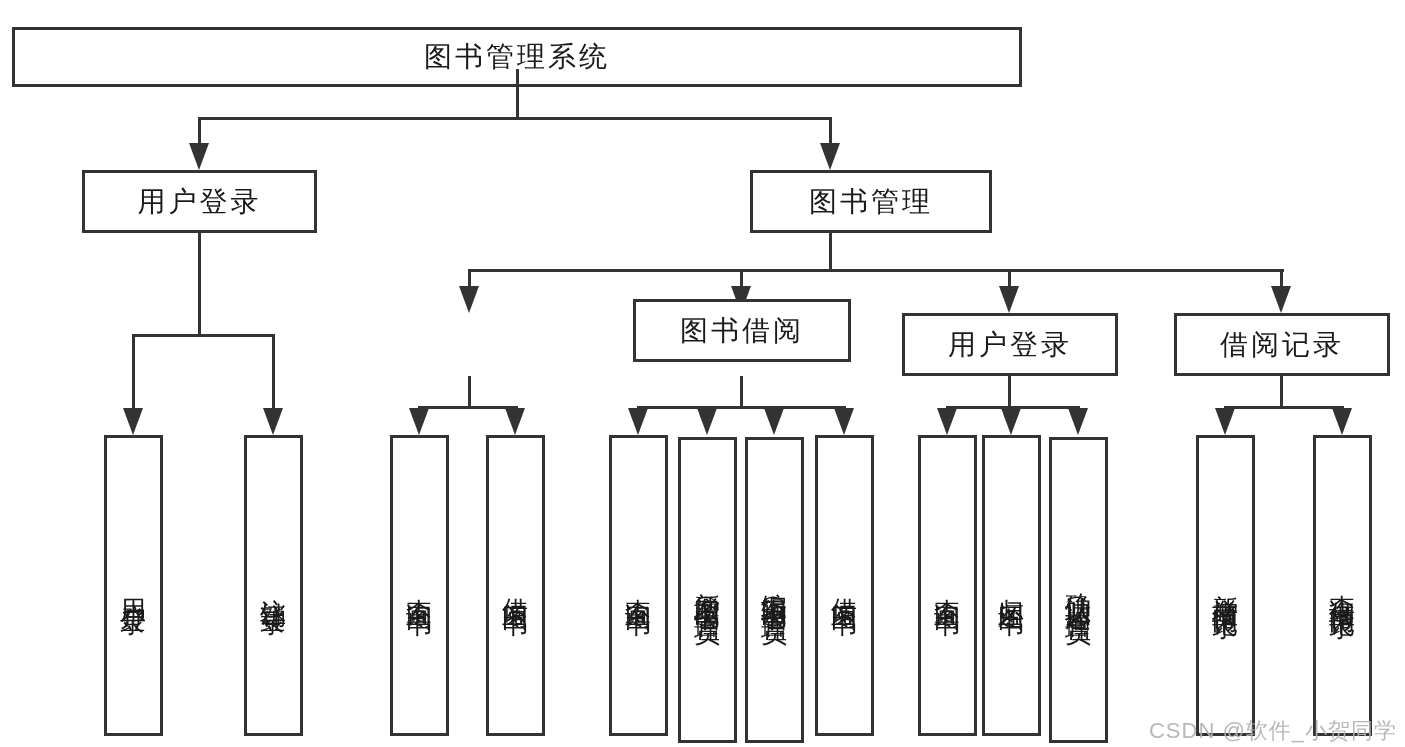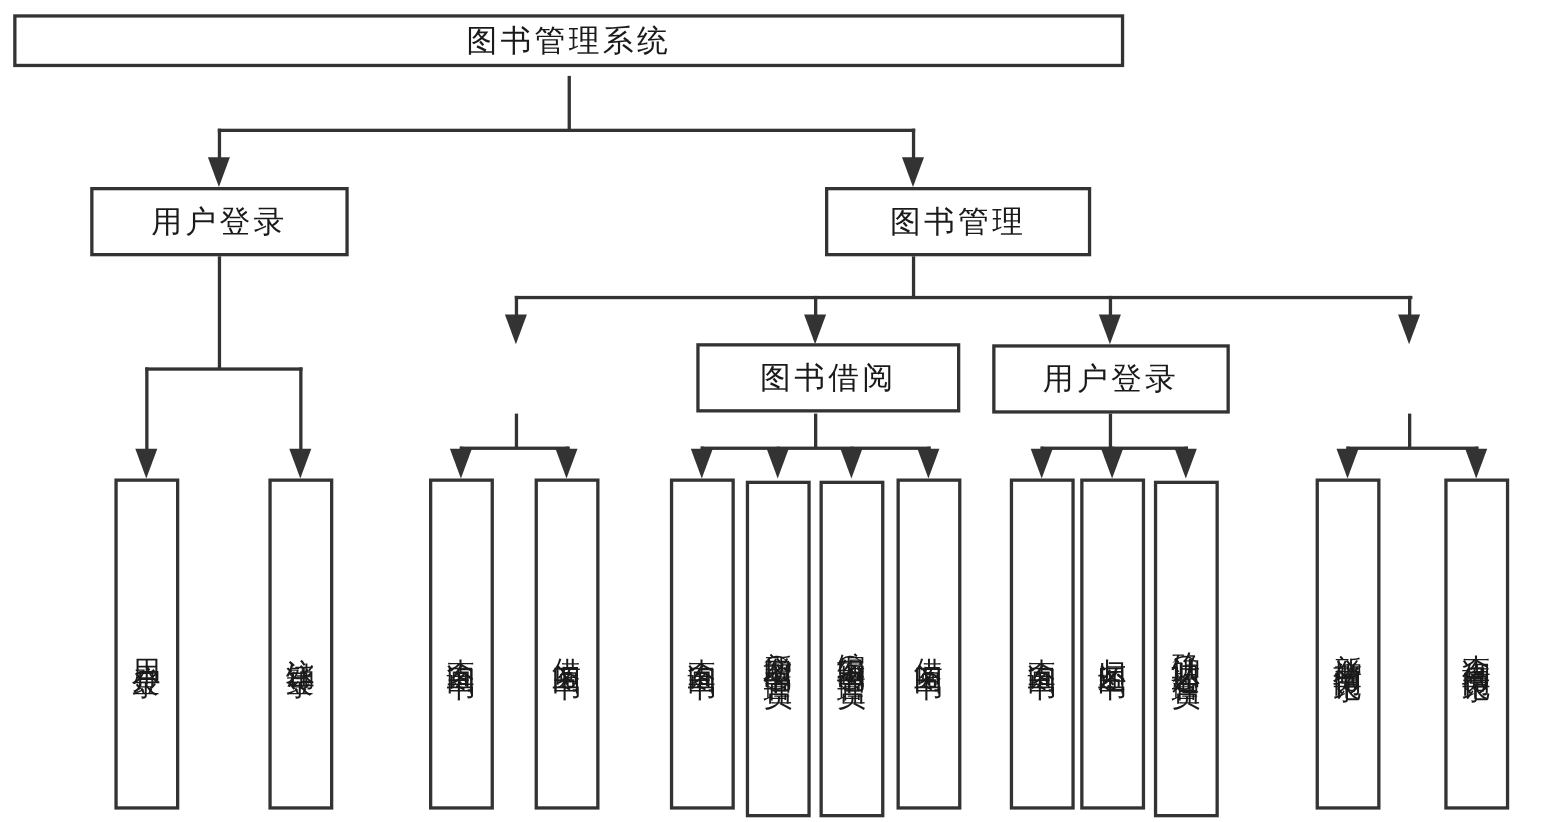--- a/index.html
+++ b/index.html
@@ -51,21 +51,21 @@
     letter-spacing: 1px;
     white-space: nowrap;
     z-index: 10;
   }
 </style>
 </head>
 <body>
 
 <div id="canvas">
 
-  <div class="box" style="left:12px; top:13px; width:1010px; height:48px;">
+  <div class="box" style="left:12px; top:27px; width:1010px; height:60px;">
     <span class="h-label">图书管理系统</span>
   </div>
 
   <div class="line" style="left:516px; top:69px; width:3px; height:49px;"></div>
   <div class="line" style="left:198px; top:117px; width:634px; height:3px;"></div>
   <div class="line" style="left:198px; top:117px; width:3px; height:31px;"></div>
   <div class="arrow" style="left:189px; top:143px;"></div>
   <div class="line" style="left:829px; top:117px; width:3px; height:31px;"></div>
   <div class="arrow" style="left:820px; top:143px;"></div>
 
@@ -87,25 +87,28 @@
   <div class="line" style="left:468px; top:269px; width:816px; height:3px;"></div>
   <div class="line" style="left:468px; top:269px; width:3px; height:21px;"></div>
   <div class="arrow" style="left:459px; top:286px;"></div>
   <div class="line" style="left:740px; top:269px; width:3px; height:21px;"></div>
   <div class="arrow" style="left:731px; top:286px;"></div>
   <div class="line" style="left:1008px; top:269px; width:3px; height:21px;"></div>
   <div class="arrow" style="left:999px; top:286px;"></div>
   <div class="line" style="left:1280px; top:269px; width:3px; height:21px;"></div>
   <div class="arrow" style="left:1271px; top:286px;"></div>
 
-  <div class="box" style="left:633px; top:312px; width:240px; height:63px;">
+  <div class="box" style="left:633px; top:299px; width:218px; height:63px;">
     <span class="h-label">图书借阅</span>
   </div>
   <div class="box" style="left:902px; top:313px; width:216px; height:63px;">
     <span class="h-label">用户登录</span>
+  </div>
+  <div class="box" style="left:1174px; top:313px; width:216px; height:63px;">
+    <span class="h-label">借阅记录</span>
   </div>
 
   <div class="line" style="left:468px; top:376px; width:3px; height:31px;"></div>
   <div class="line" style="left:418px; top:406px; width:100px; height:3px;"></div>
   <div class="line" style="left:418px; top:406px; width:3px; height:8px;"></div>
   <div class="arrow" style="left:409px; top:408px;"></div>
   <div class="line" style="left:514px; top:406px; width:3px; height:8px;"></div>
   <div class="arrow" style="left:505px; top:408px;"></div>
 
   <div class="line" style="left:740px; top:376px; width:3px; height:31px;"></div>
@@ -172,14 +175,15 @@
     <span class="v-label">确认归还（管理员）</span>
   </div>
 
   <div class="box" style="left:1196px; top:435px; width:59px; height:301px;">
     <span class="v-label">新增借阅记录</span>
   </div>
   <div class="box" style="left:1313px; top:435px; width:59px; height:301px;">
     <span class="v-label">查询借阅记录</span>
   </div>
 
+  <div class="watermark">CSDN @软件_小贺同学</div>
 
 </div>
 
 </body></html>

